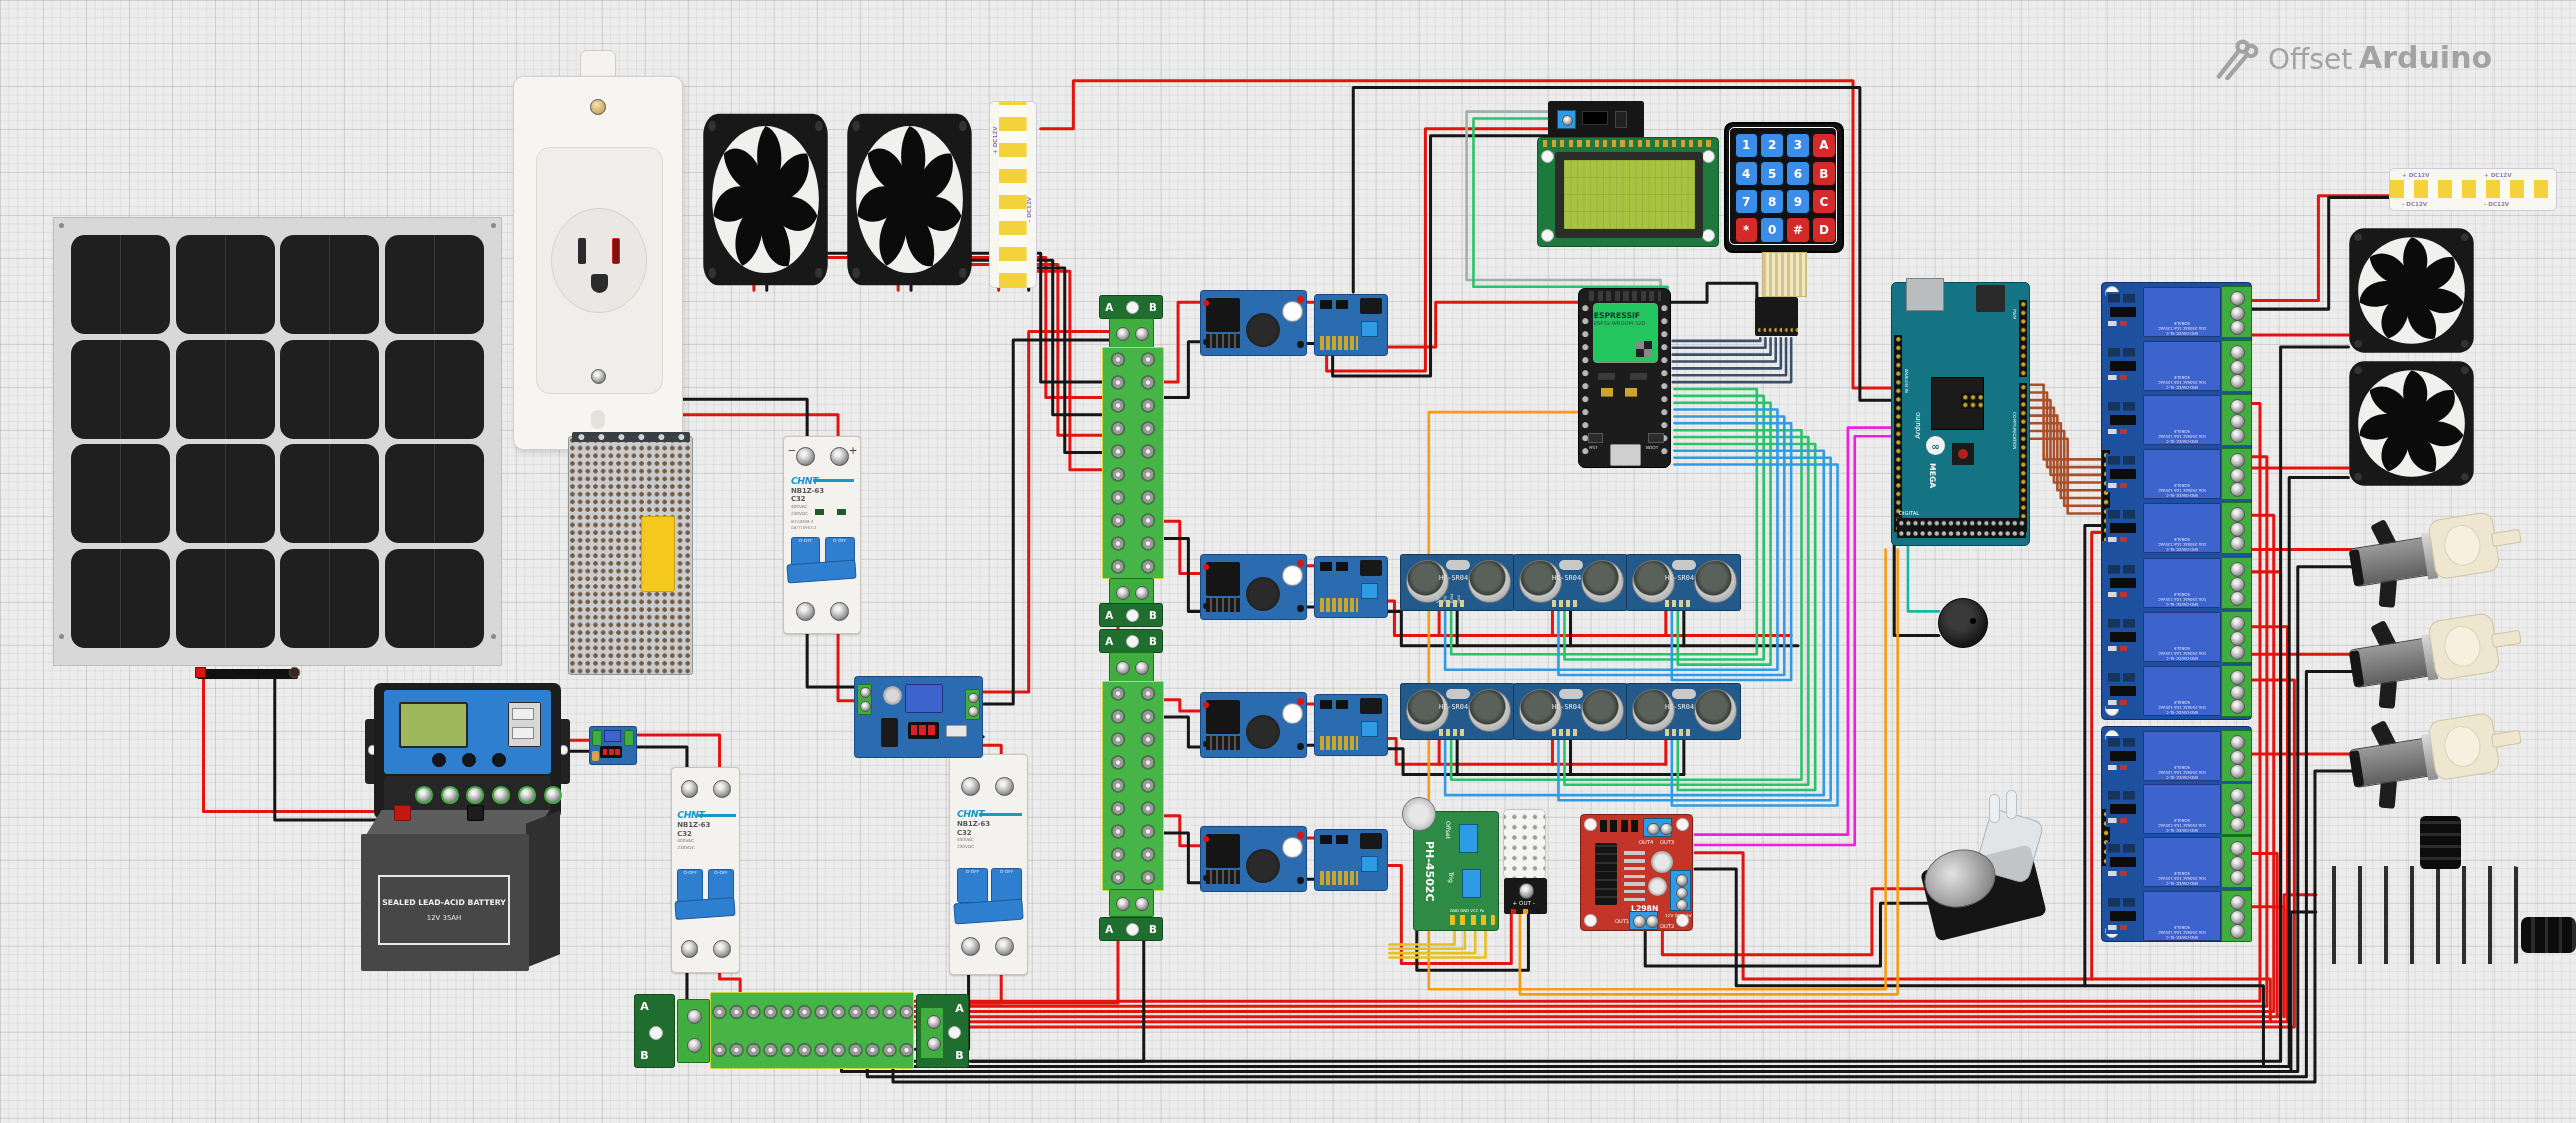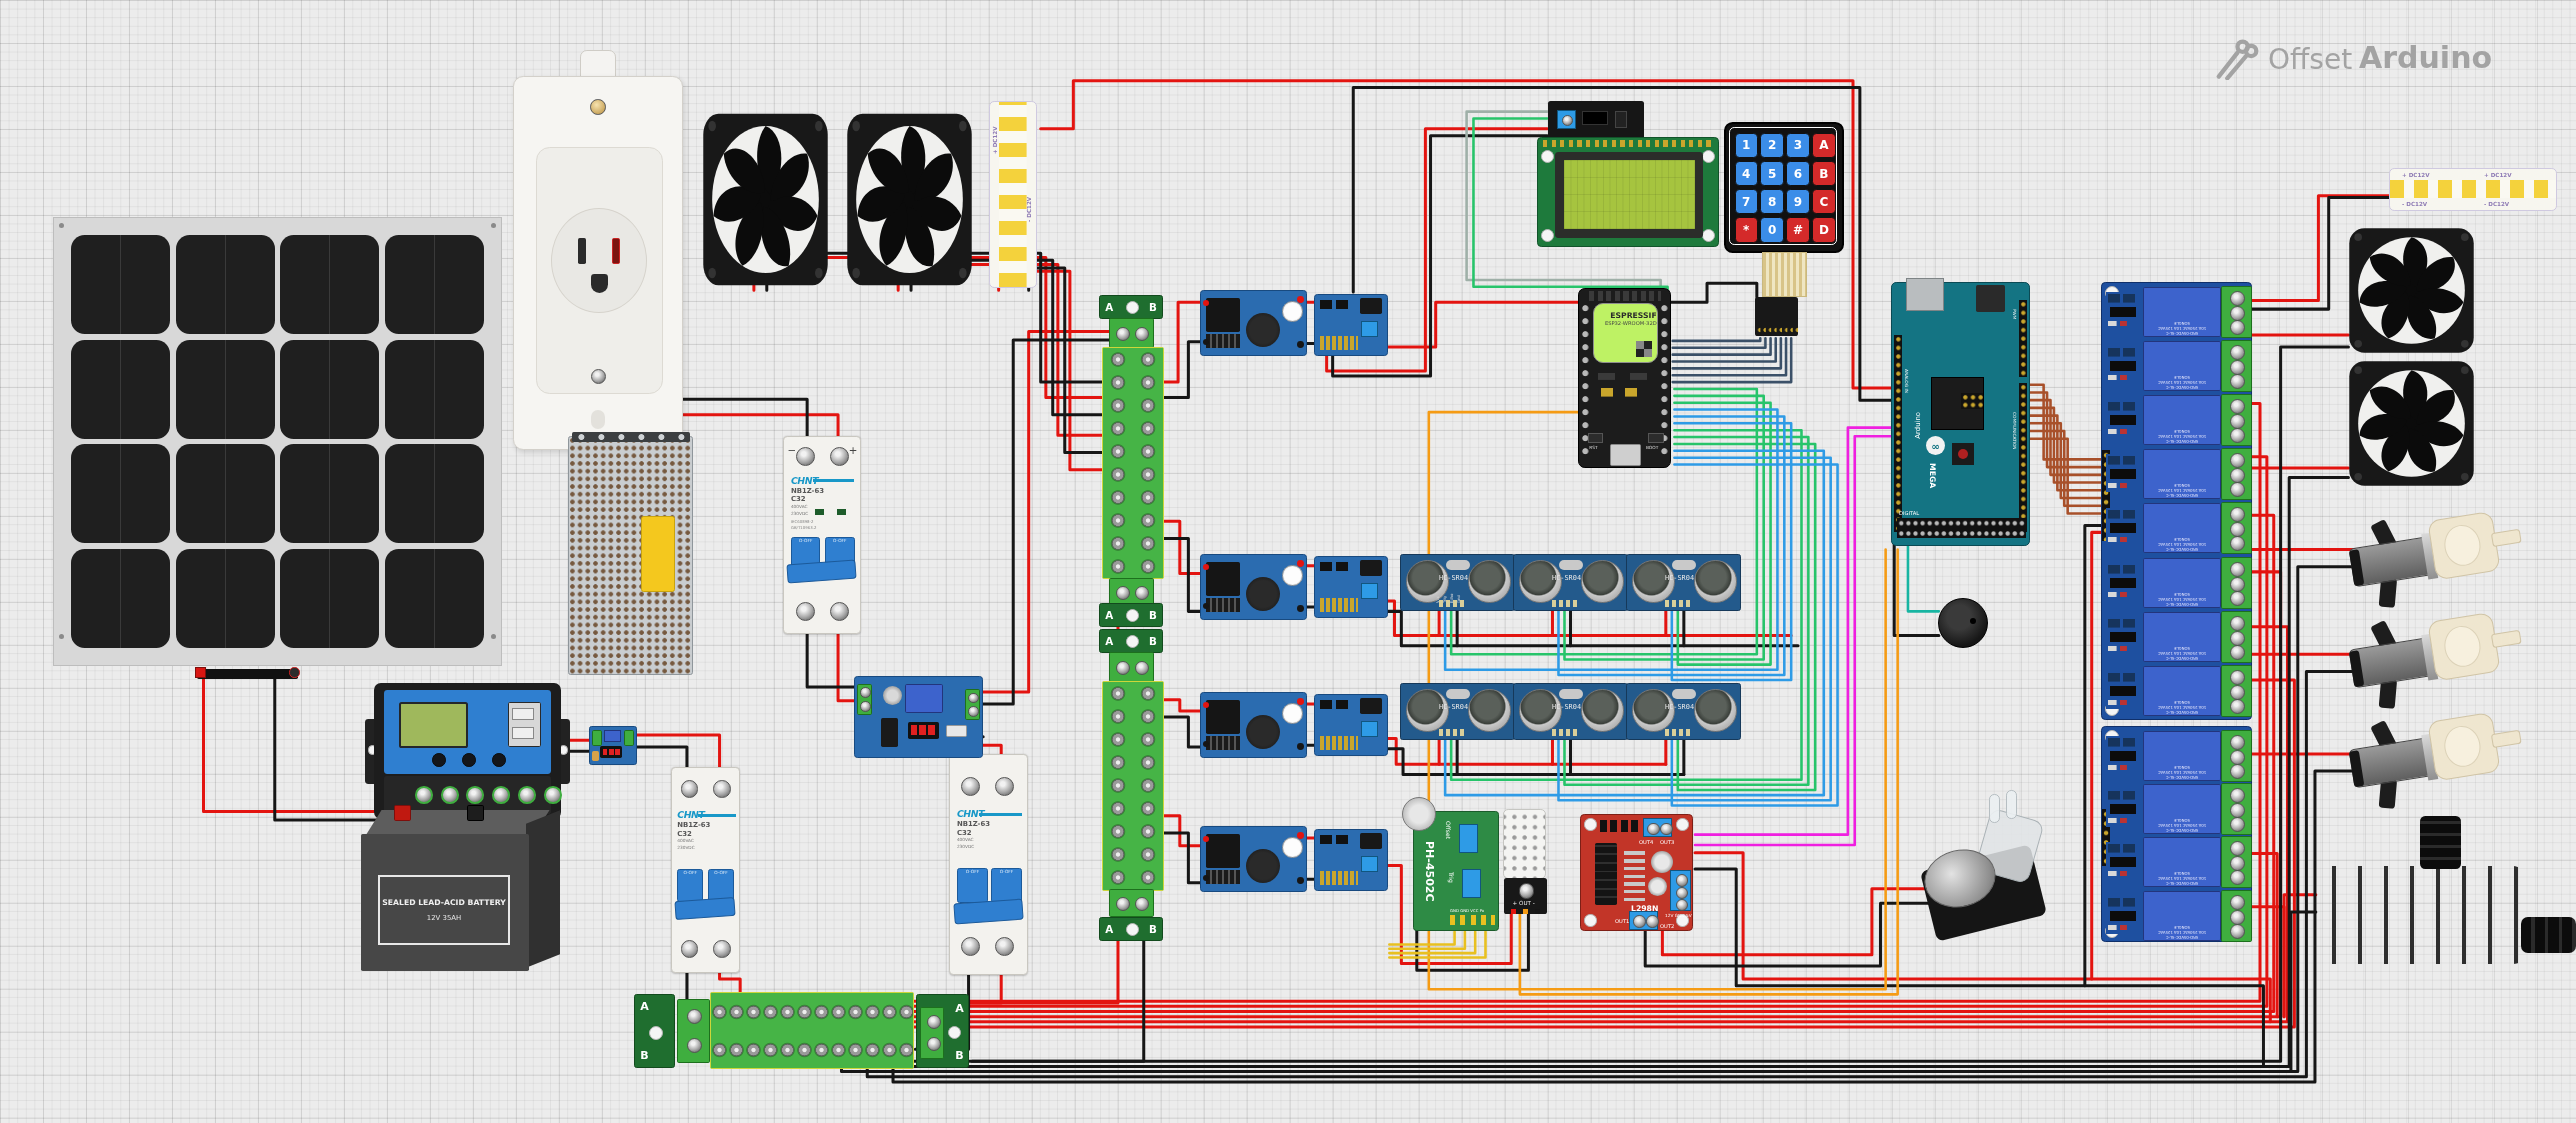--- a/index.html
+++ b/index.html
@@ -705,21 +705,21 @@
     <div class="key kr">D</div>
   </div>
 </div>
 <div class="c comp" style="left:1762px;top:252px;width:45px;height:45px;background:repeating-linear-gradient(90deg,#d8c488 0 3.4px,#efe6c2 3.4px 6px);border:0.9px solid #c9b87e"></div>
 <div class="c comp" style="left:1755px;top:297px;width:43px;height:39px;background:#181818;border-radius:2.6px;background-image:radial-gradient(circle 2.1px at 5.2px 33px,#caa62c 1.7px,transparent 2.6px);background-size:5.4px 39px"></div>
 
 <div class="c comp" style="left:1578px;top:288px;width:93px;height:180px;background:#1c1c1c;border-radius:6.9px;border:0.9px solid #000">
   <div class="c" style="left:10.3px;top:1.7px;width:72px;height:10.3px;background:repeating-linear-gradient(90deg,#3a3a3a 0 5.2px,#1c1c1c 5.2px 8.6px)"></div>
   <div class="c" style="left:1.7px;top:13.7px;width:8.6px;height:153px;background-image:radial-gradient(circle 3px at 4.3px 5.2px,#b9b9b9 2.6px,transparent 3.4px);background-size:8.6px 13px"></div>
   <div class="c" style="right:1.7px;top:13.7px;width:8.6px;height:153px;background-image:radial-gradient(circle 3px at 4.3px 5.2px,#b9b9b9 2.6px,transparent 3.4px);background-size:8.6px 13px"></div>
-  <div class="c" style="left:13.7px;top:13.7px;width:65px;height:60px;background:#bef264;border:0.9px solid #8e8e8e;border-radius:10px;text-align:right">
+  <div class="c" style="left:13.7px;top:13.7px;width:65px;height:60px;background:#22c55e;border:0.9px solid #8e8e8e;border-radius:4px;text-align:left">
     <div class="t" style="position:static;font-size:7.7px;font-weight:bold;color:#2b2b2b;margin-top:6.9px">ESPRESSIF</div>
     <div class="t" style="position:static;font-size:5.2px;color:#444">ESP32-WROOM-32D</div>
     <div class="c" style="right:5.2px;bottom:5.2px;width:15.5px;height:15.5px;background:conic-gradient(#222 25%,#888 0 50%,#222 0 75%,#888 0)"></div>
   </div>
   <div class="c" style="left:17px;top:82px;width:58px;height:34px;background-image:linear-gradient(#3a3a3a 0 0),linear-gradient(#3a3a3a 0 0),linear-gradient(#caa62c 0 0),linear-gradient(#caa62c 0 0);background-size:17px 6.9px,17px 6.9px,12px 8.6px,12px 8.6px;background-position:1.7px 1.7px,34px 1.7px,5.2px 17px,29px 17px;background-repeat:no-repeat"></div>
   <div class="c" style="left:8.6px;top:144px;width:15.5px;height:10.3px;background:#2c2c2c;border:0.9px solid #555"></div>
   <div class="t" style="left:10.3px;top:156px;font-size:4.3px;color:#ddd">RST</div>
   <div class="c" style="left:69px;top:144px;width:15.5px;height:10.3px;background:#2c2c2c;border:0.9px solid #555"></div>
   <div class="t" style="left:67px;top:156px;font-size:4.3px;color:#ddd">BOOT</div>
   <div class="c" style="left:31px;top:155px;width:31px;height:22px;background:#cfcfcf;border:0.9px solid #8a8a8a;border-radius:1.7px"></div>

